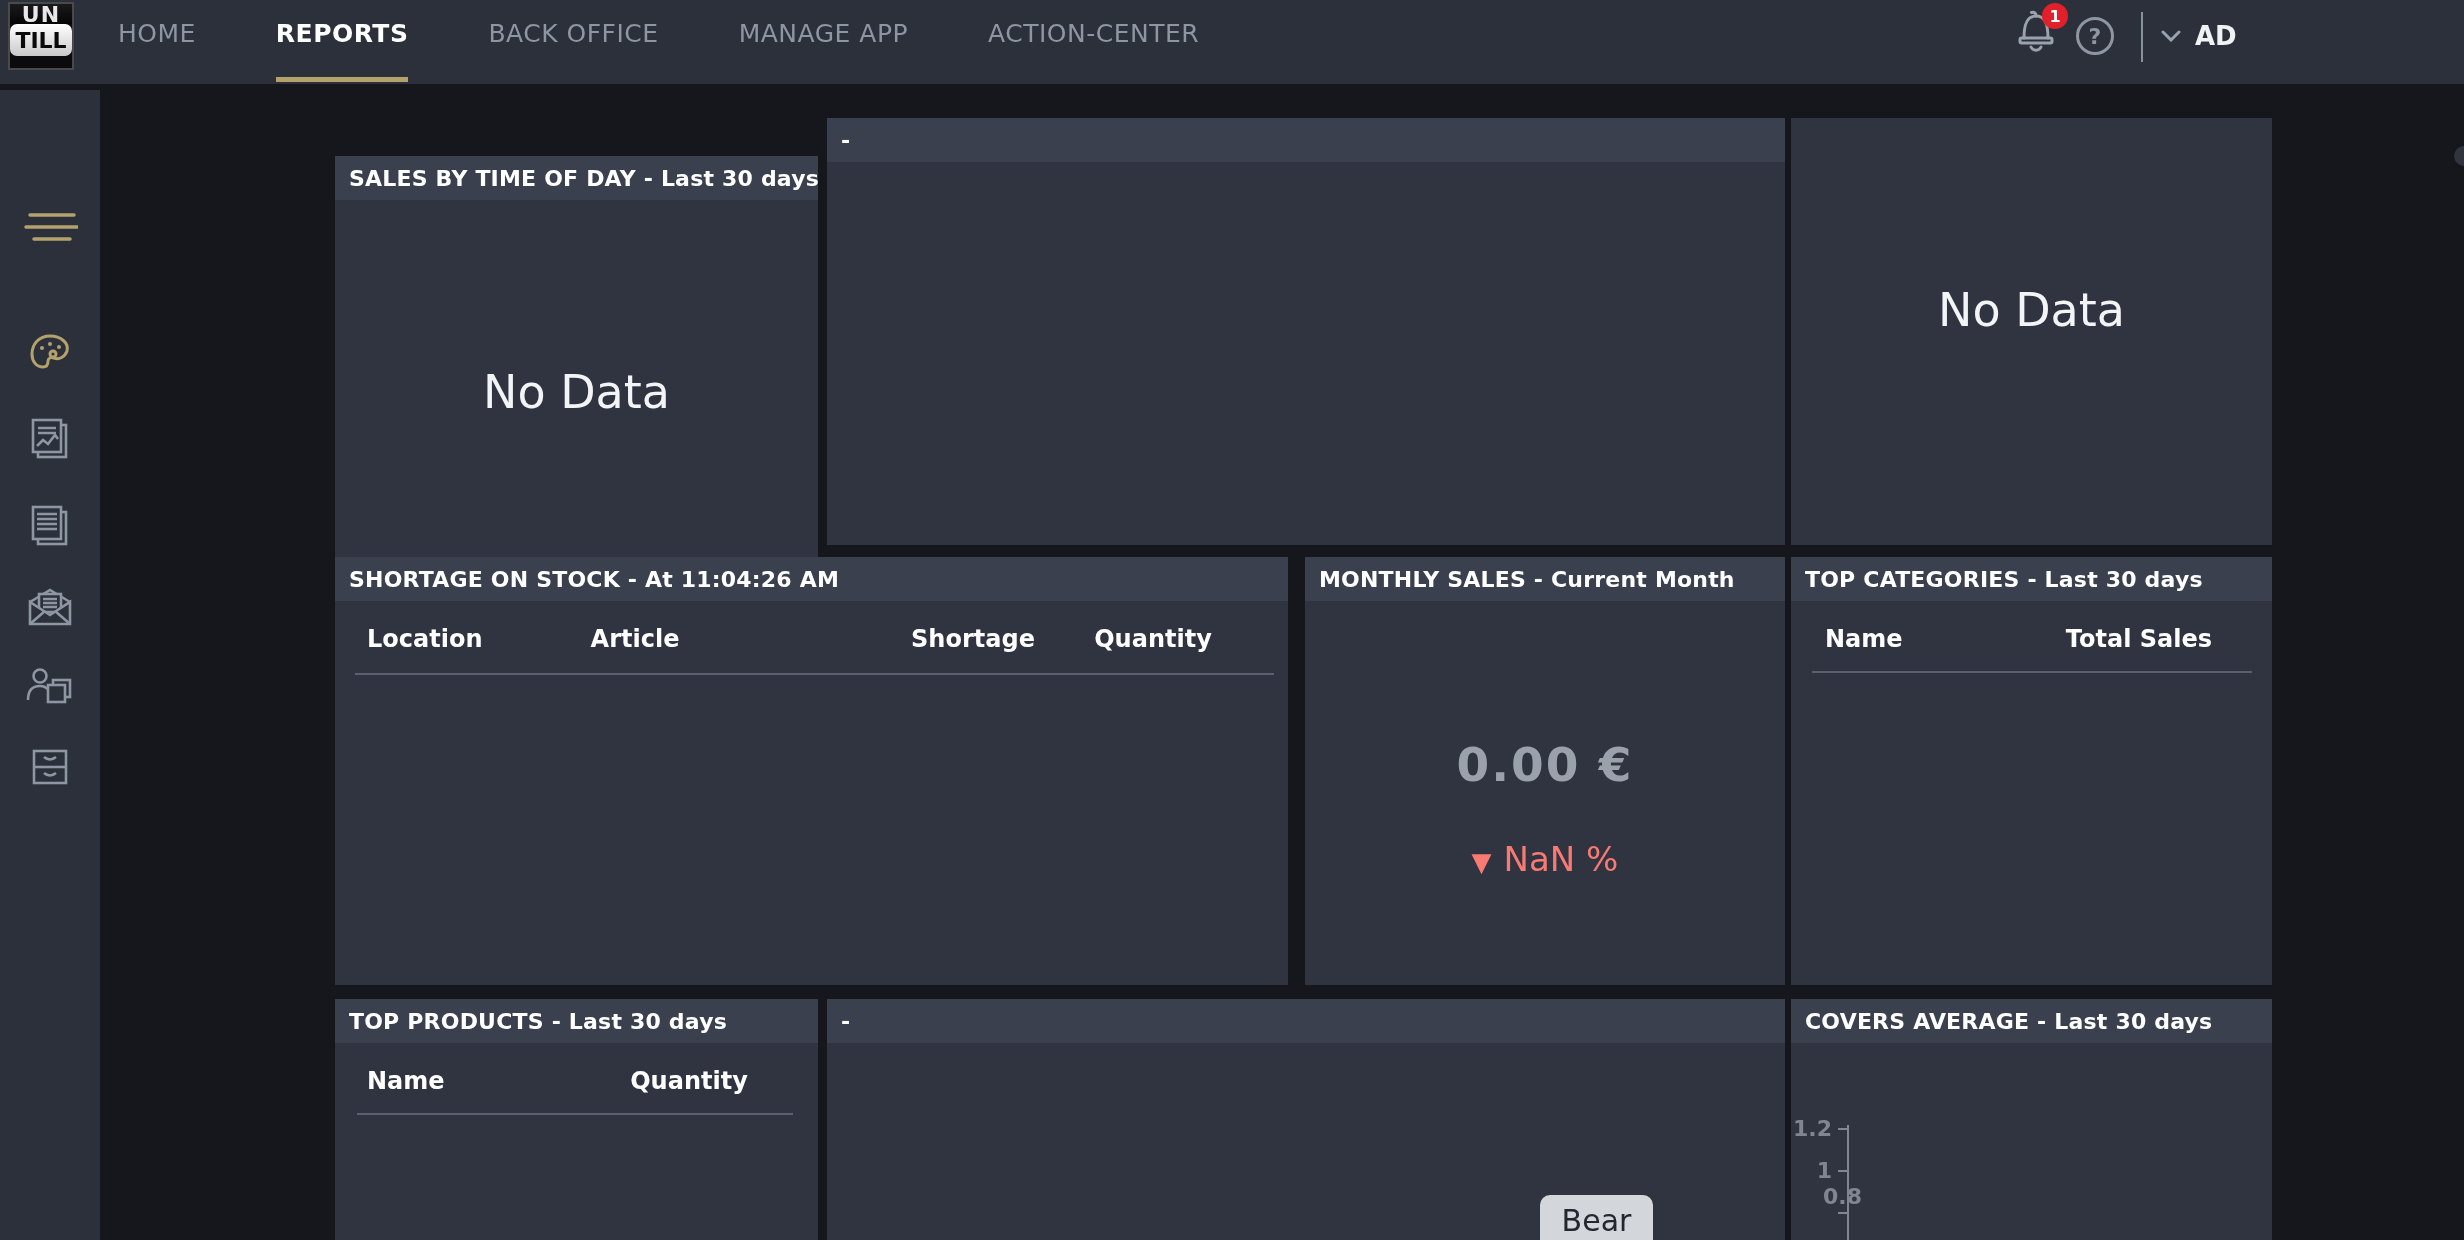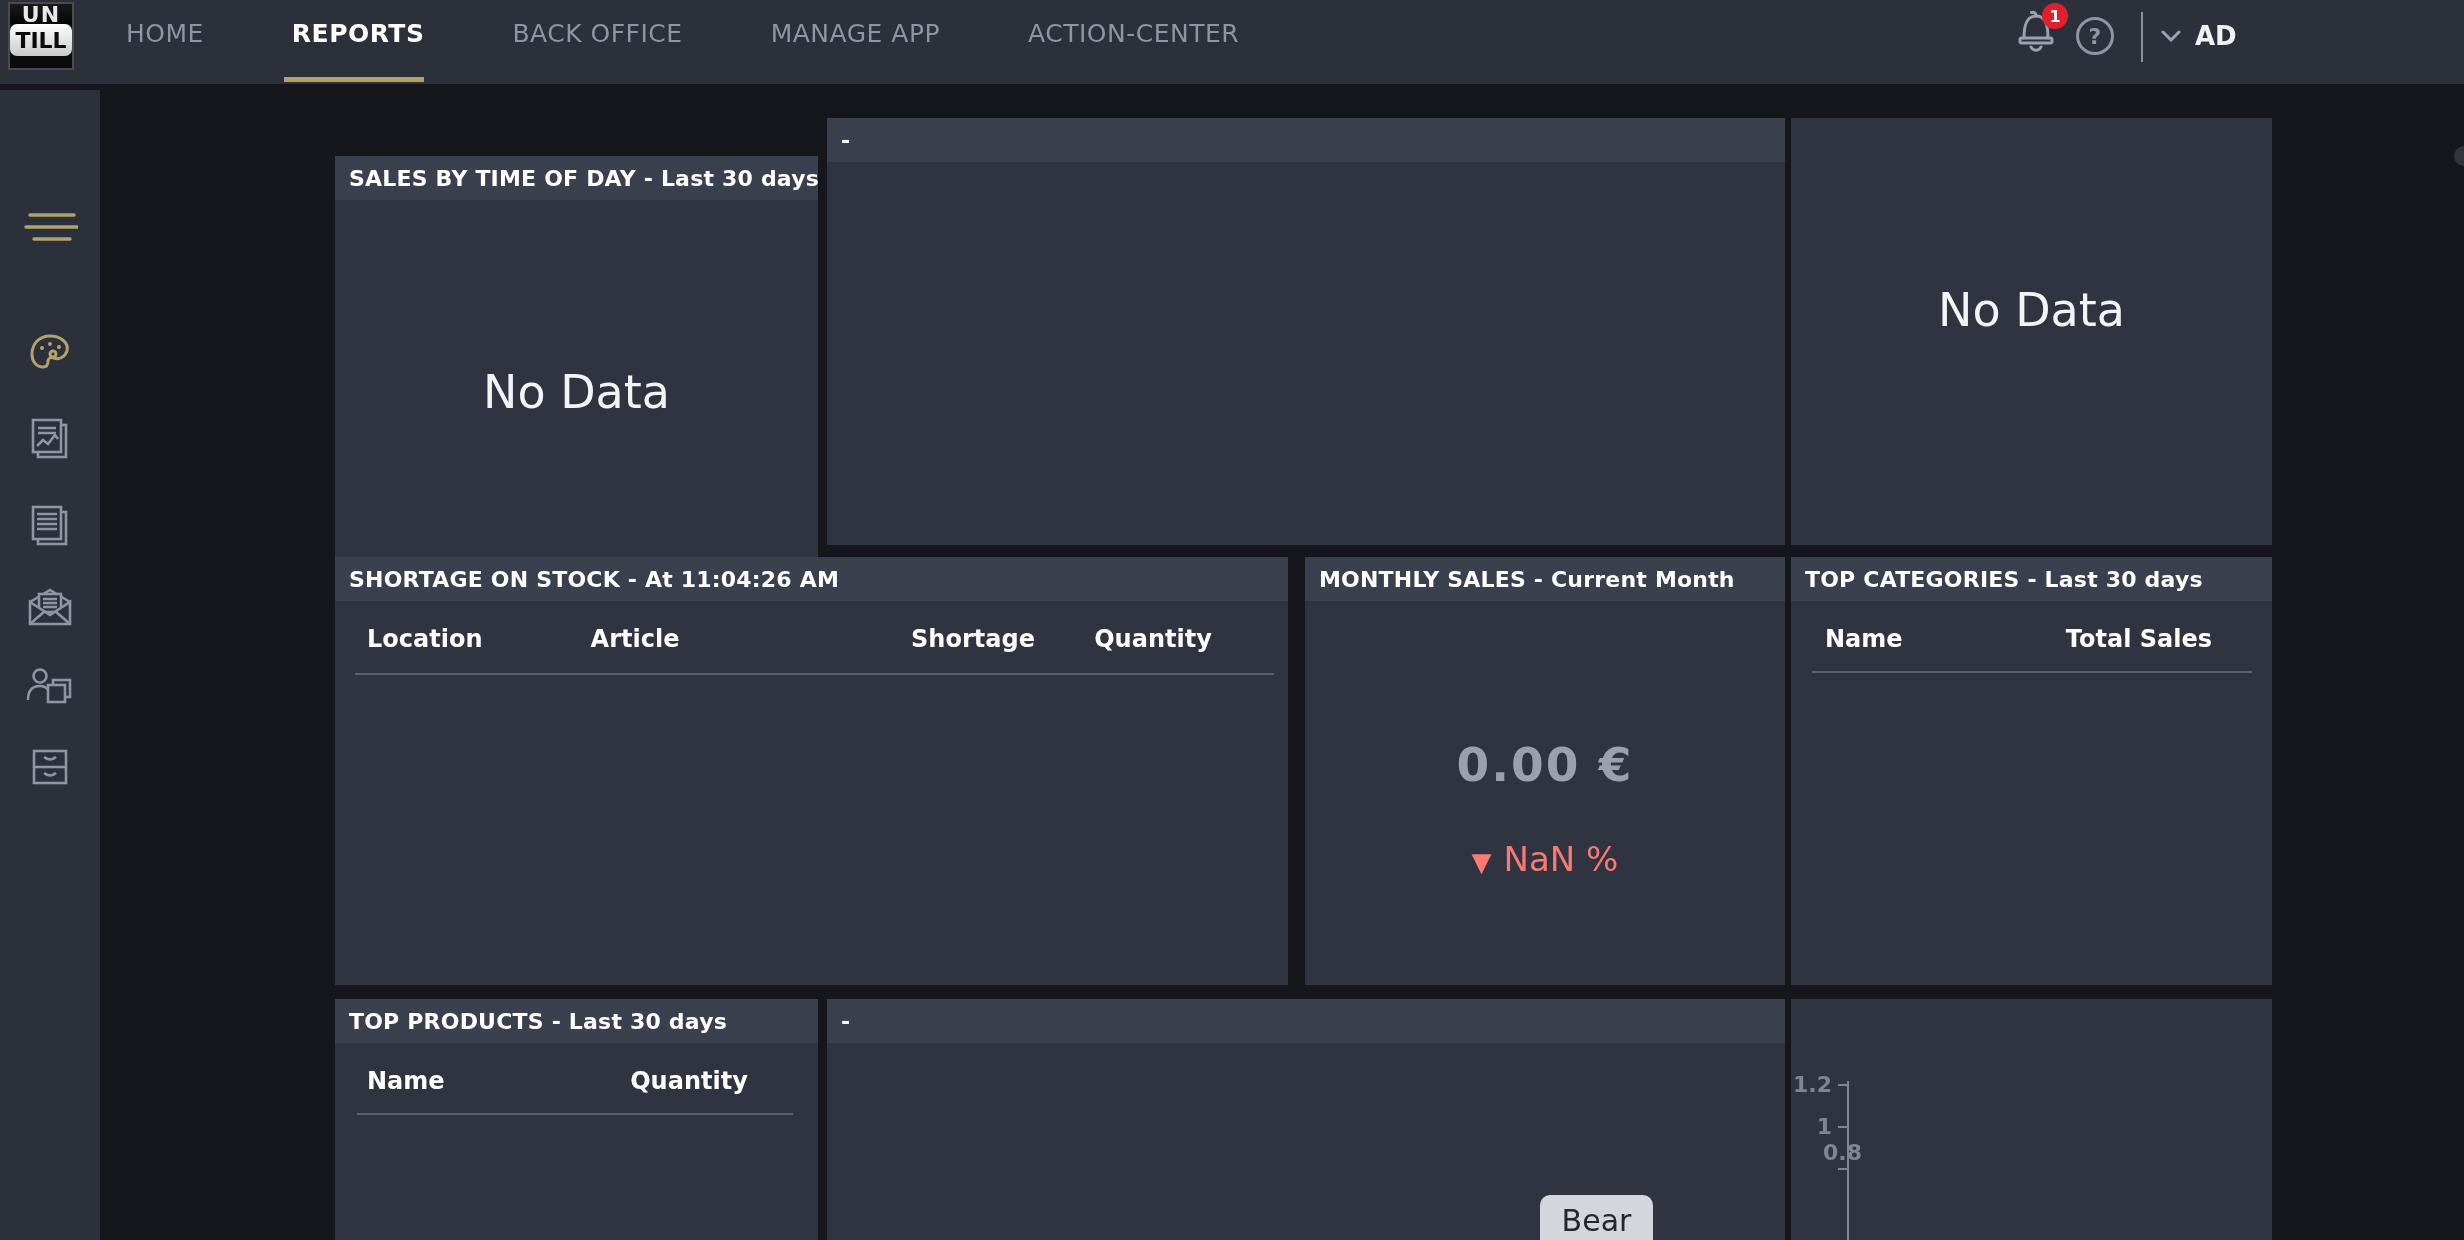--- a/index.html
+++ b/index.html
@@ -17,21 +17,21 @@
   
   .topbar{position:absolute;left:0;top:0;width:2464px;height:84px;background:var(--bar-bg);}
   .logo{position:absolute;left:8px;top:2px;width:66px;height:68px;border:2px solid #4a4a4a;
         background:#0b0b0d;cursor:pointer;}
   .logo .logo-top{height:20px;display:flex;align-items:center;justify-content:center;
         background:linear-gradient(#1a1a1c,#050506);color:#e8e8e8;font-weight:bold;font-size:22px;letter-spacing:1px;}
   .logo .logo-bottom{height:32px;display:flex;align-items:center;justify-content:center;
         background:linear-gradient(#ffffff,#c9c9c9);color:#0a0a0a;font-weight:bold;font-size:22px;letter-spacing:0px;border-radius:7px;}
   .nav{position:absolute;left:118px;top:0;height:84px;display:flex;gap:80px;}
   .nav-item{position:relative;height:84px;display:flex;align-items:center;cursor:pointer;}
-  .nav-item span{transform:translateY(-9px);font-size:25px;letter-spacing:.5px;color:var(--text-muted);margin-left:8px;}
+  .nav-item span{transform:translateY(-9px);font-size:25px;letter-spacing:.5px;color:var(--text-muted);}
   .nav-item.active span{color:#ffffff;font-weight:bold;}
   .nav-item.active .nav-underline{position:absolute;left:0;right:0;bottom:2px;height:5px;background:var(--accent-gold);}
   .topbar-right{position:absolute;right:0;top:0;height:84px;width:240px;}
   .bell{position:absolute;left:-210px;top:8px;width:44px;height:48px;cursor:pointer;}
   .badge{position:absolute;left:-182px;top:3px;width:26px;height:26px;border-radius:50%;
          background:var(--badge-red);color:#fff;font-size:16px;font-weight:bold;
          display:flex;align-items:center;justify-content:center;}
   .help{position:absolute;left:-148px;top:17px;width:38px;height:38px;border-radius:50%;
         border:3px solid var(--text-muted);color:var(--text-muted);font-weight:bold;font-size:22px;
         display:flex;align-items:center;justify-content:center;cursor:pointer;}
@@ -267,20 +267,23 @@
 <section class="panel" style="left:827px;top:999px;width:958px;height:300px;">
   <div class="panel-header">
     <span class="panel-title">-</span>
   </div>
   <div class="panel-body">
     <div class="bear-btn">Bear</div>
   </div>
 </section>
 
 <section class="panel" style="left:1791px;top:999px;width:481px;height:300px;">
+  <div class="panel-header">
+    <span class="panel-title">COVERS AVERAGE - Last 30 days</span>
+  </div>
   <div class="panel-body">
     <div class="tick-label" style="top:73px;">1.2</div>
     <div class="tick-label" style="top:115px;">1</div>
     <div class="tick-label" style="top:141px;padding-left:32px;">0.8</div>
     <div class="axis-line"></div>
     <div class="tick" style="top:85px;"></div>
     <div class="tick" style="top:127px;"></div>
     <div class="tick" style="top:169px;"></div>
   </div>
 </section>

